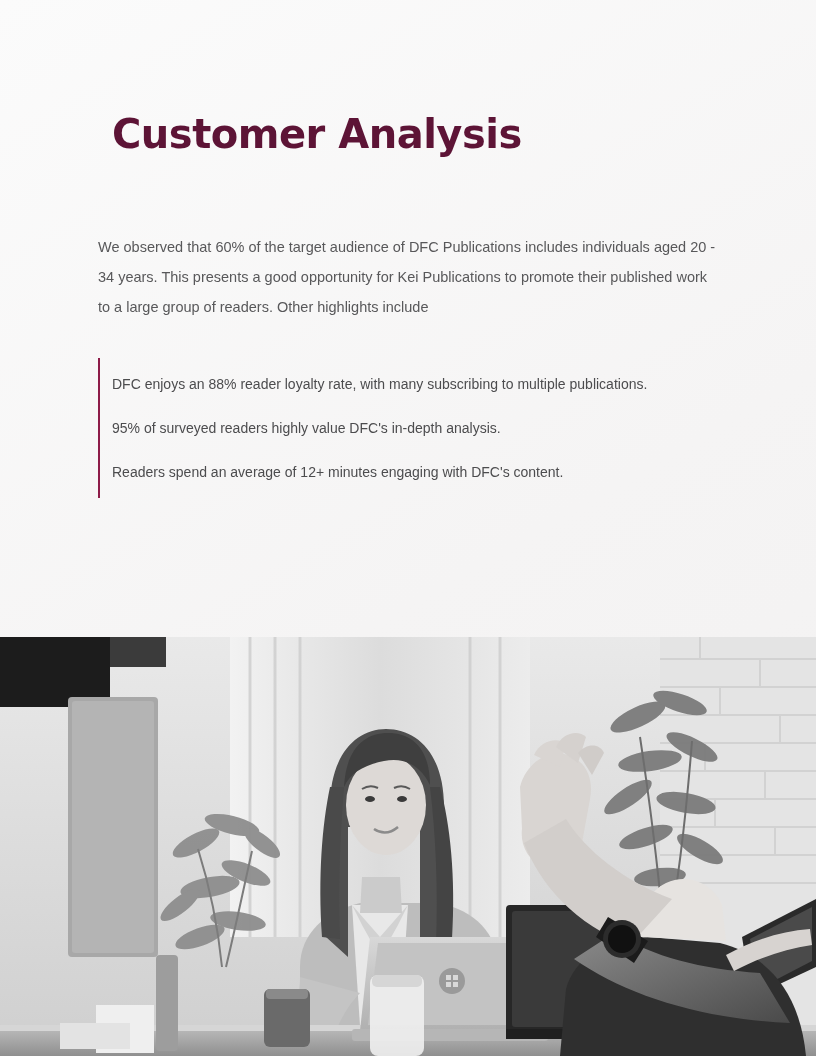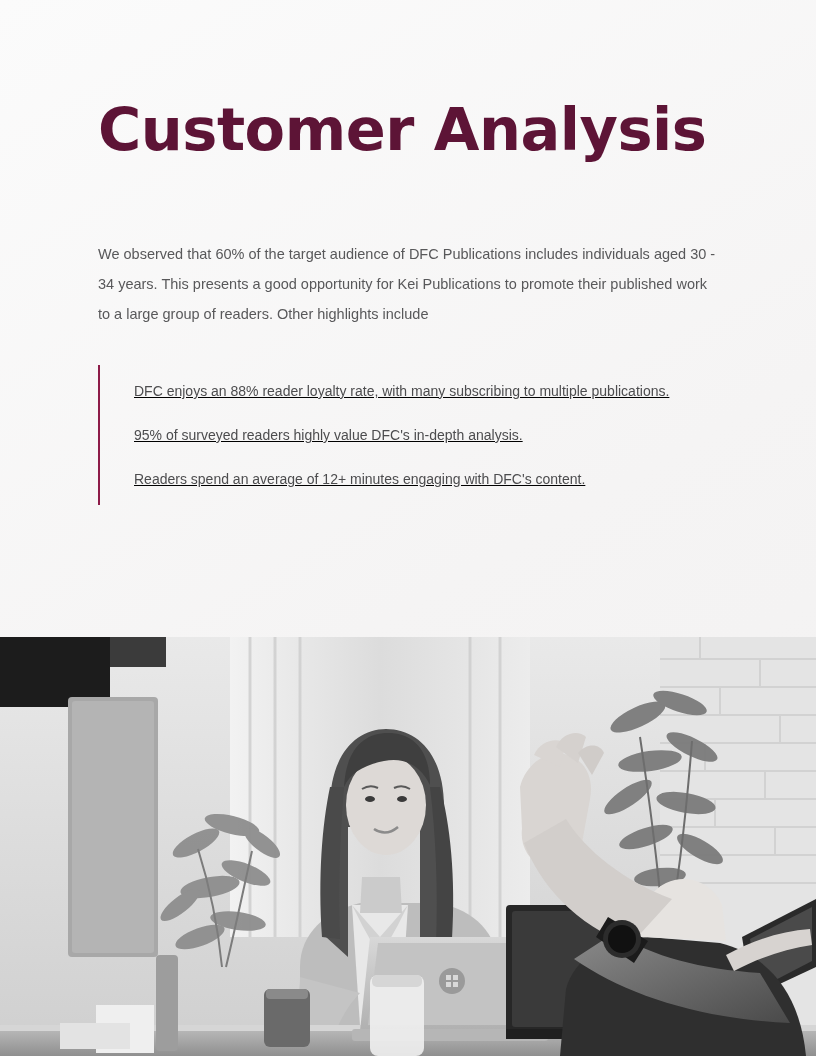--- a/index.html
+++ b/index.html
@@ -25,42 +25,41 @@
     position: absolute;
     top: 0;
     left: 0;
     width: 816px;
     height: 637px;
     box-sizing: border-box;
     padding: 88px 98px 0 98px;
   }
   .title {
     font-family: "DejaVu Sans", sans-serif;
-    font-size: 59px;
+    font-size: 40px;
     font-weight: bold;
     letter-spacing: -0.5px;
     color: #5d1436;
-    margin: 0;
+    margin: 14px;
     line-height: 1.1;
     padding-top: 10px;
   }
   .intro {
     margin-top: 76px;
     font-size: 14.5px;
     line-height: 30px;
     color: #58585a;
     max-width: 625px;
     font-family: "Liberation Sans", sans-serif;
   }
   .highlights {
     margin-top: 36px;
     border-left: 2px solid #8d1b48;
-    padding: 4px 0 4px 34px;
+    padding: 4px 0 4px 12px;
     max-width: 640px;
-    text-decoration: underline;
   }
   .highlight-item {
     font-size: 14px;
     line-height: 20px;
     color: #4c4c4e;
     padding: 12px 0;
   }
   .photo {
     position: absolute;
     left: 0;
@@ -76,21 +75,21 @@
 </style>
 </head>
 <body>
 
 <div class="page">
 
   <div class="content">
 
     <h1 class="title">Customer Analysis</h1>
 
-    <p class="intro">We observed that 60% of the target audience of DFC Publications includes individuals aged 30 - 34 years. This presents a good opportunity for Kei Publications to promote their published work to a large group of readers. Other highlights include</p>
+    <p class="intro">We observed that 60% of the target audience of DFC Publications includes individuals aged 20 - 34 years. This presents a good opportunity for Kei Publications to promote their published work to a large group of readers. Other highlights include</p>
 
     <div class="highlights">
       <div class="highlight-item">DFC enjoys an 88% reader loyalty rate, with many subscribing to multiple publications.</div>
       <div class="highlight-item">95% of surveyed readers highly value DFC's in-depth analysis.</div>
       <div class="highlight-item">Readers spend an average of 12+ minutes engaging with DFC's content.</div>
     </div>
 
   </div>
 
   <div class="photo">

